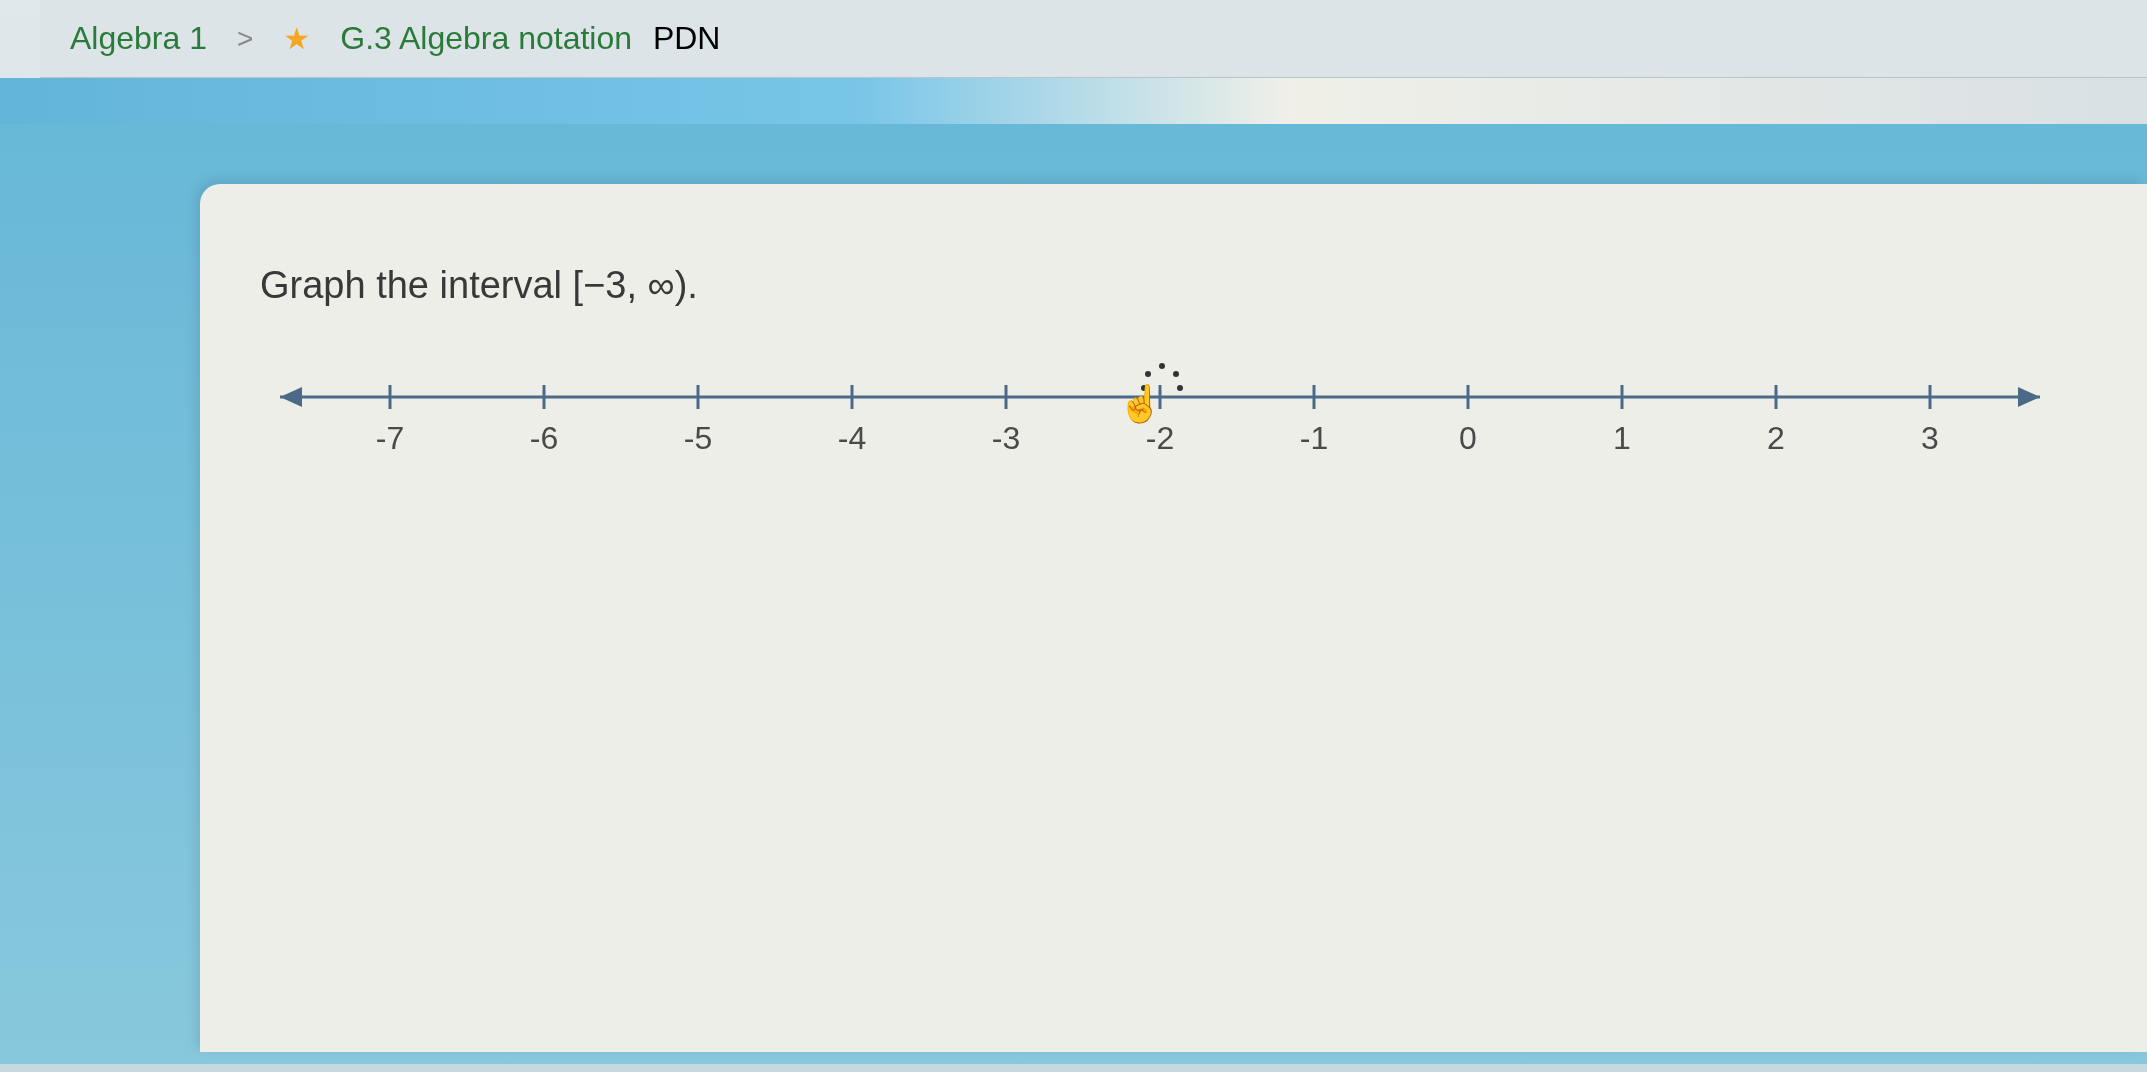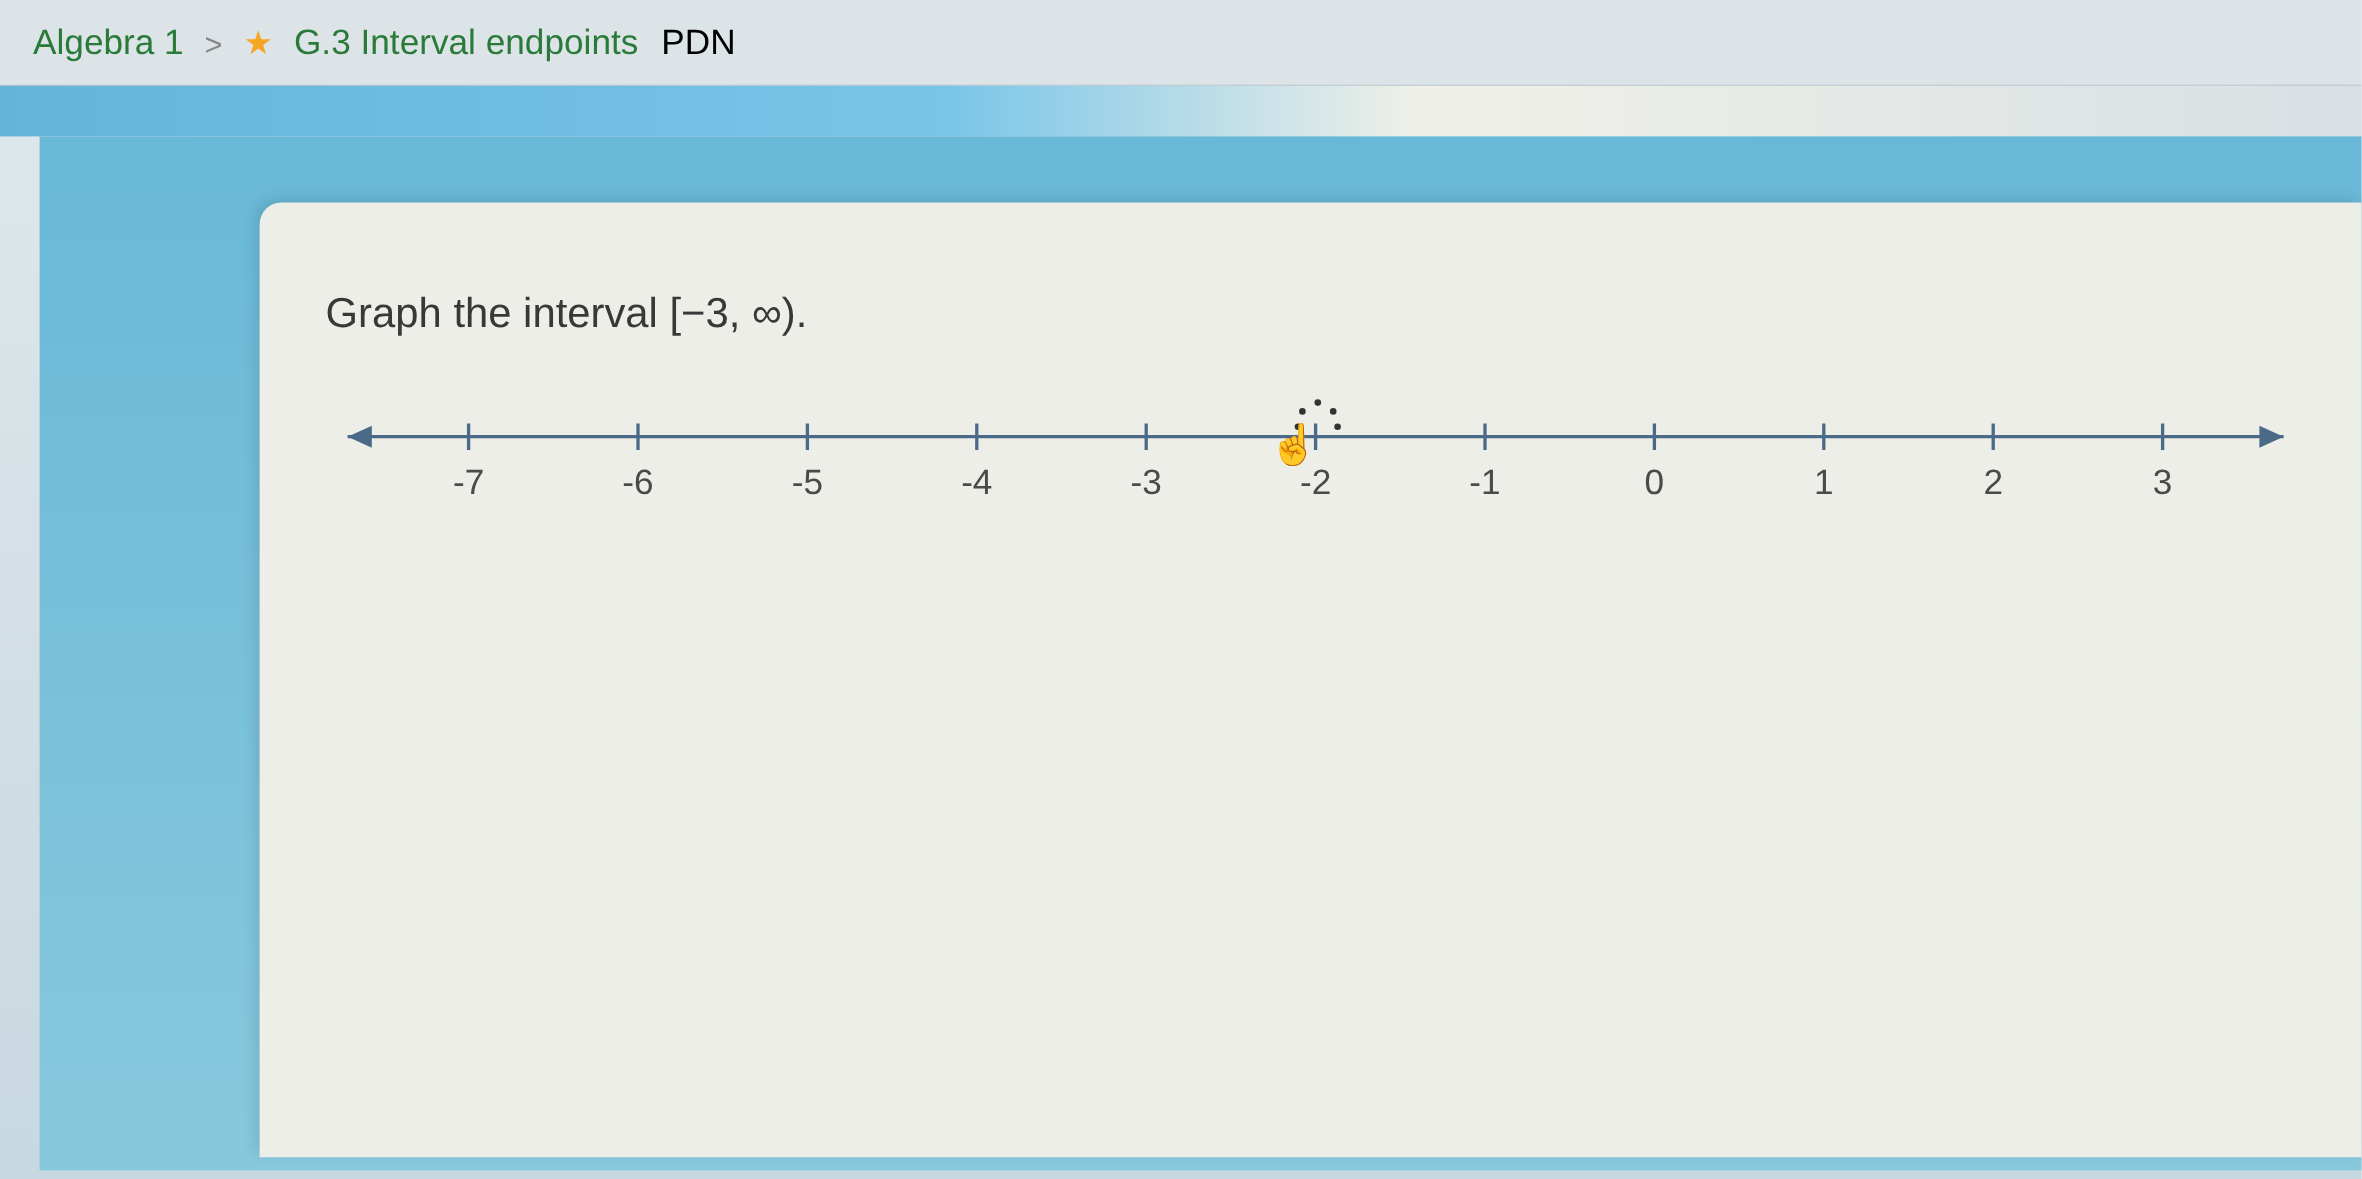--- a/index.html
+++ b/index.html
@@ -11,24 +11,25 @@
       font-family: Verdana, Geneva, sans-serif;
       background: linear-gradient(to bottom, #e0e8ec 0%, #c8d8e0 100%);
       width: 2147px;
       height: 1072px;
       overflow: hidden;
     }
     .breadcrumb {
       background: #dce4e8;
       padding: 20px 30px;
       display: flex;
-      align-items: flex-end;
-      gap: 19px;
+      align-items: center;
+      gap: 30px;
       font-size: 32px;
       border-bottom: 1px solid #b8c4cc;
+      margin-left: 40px;
     }
     .breadcrumb-course {
       color: #2a7a3a;
       cursor: pointer;
     }
     .breadcrumb-sep {
       color: #888;
       font-size: 28px;
     }
     .star-icon {
@@ -43,21 +44,20 @@
       margin-left: 12px;
     }
     .blue-band {
       background: linear-gradient(to right, #63b5d8 0%, #78c5e8 40%, #f0f0e8 60%, #d8e0e4 100%);
       height: 46px;
     }
     .content-area {
       background: linear-gradient(to bottom, #68b8d8 0%, #88c8dc 100%);
       padding: 60px 0 12px 200px;
       height: calc(100% - 132px);
-      margin-left: 36px;
     }
     .problem-card {
       background: #edeee8;
       border-radius: 20px 0 0 0;
       padding: 80px 60px 60px 60px;
       height: 100%;
       box-shadow: -4px -4px 12px rgba(0,0,0,0.1);
     }
     .question-title {
       font-size: 38px;
@@ -130,21 +130,21 @@
     }
   </style>
 </head>
 <body>
 
 <div class="breadcrumb">
   <span class="breadcrumb-course">Algebra 1</span>
   <span class="breadcrumb-sep">&gt;</span>
   <span class="star-icon">★</span>
   <span>
-    <span class="breadcrumb-skill">G.3 Interval endpoints</span>
+    <span class="breadcrumb-skill">G.3 Algebra notation</span>
     <span class="breadcrumb-code">PDN</span>
   </span>
 </div>
 
 <div class="blue-band"></div>
 
 <div class="content-area">
   <div class="problem-card">
     
     <div class="question-title">

